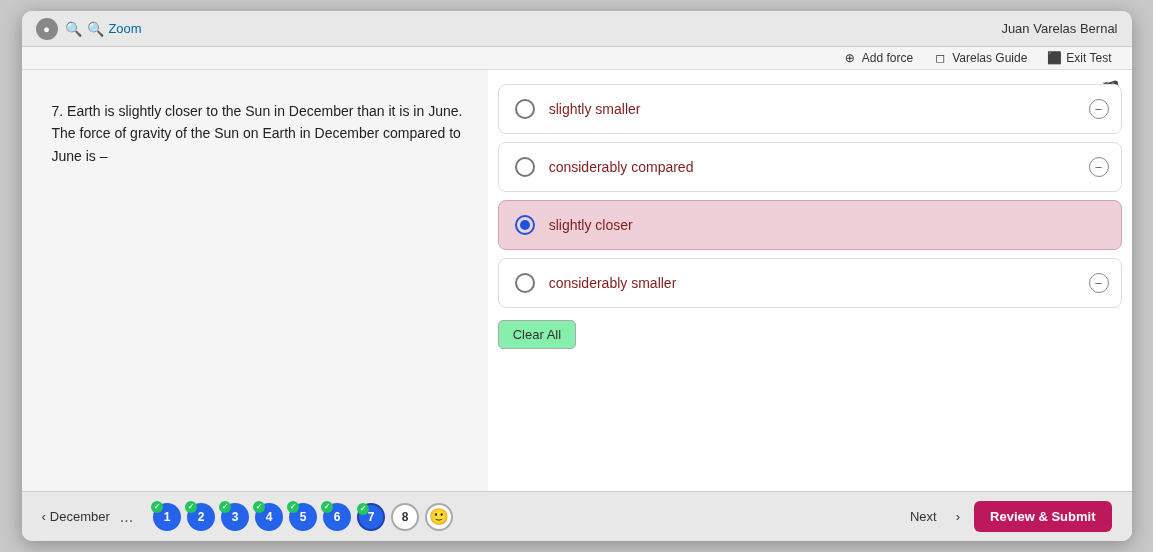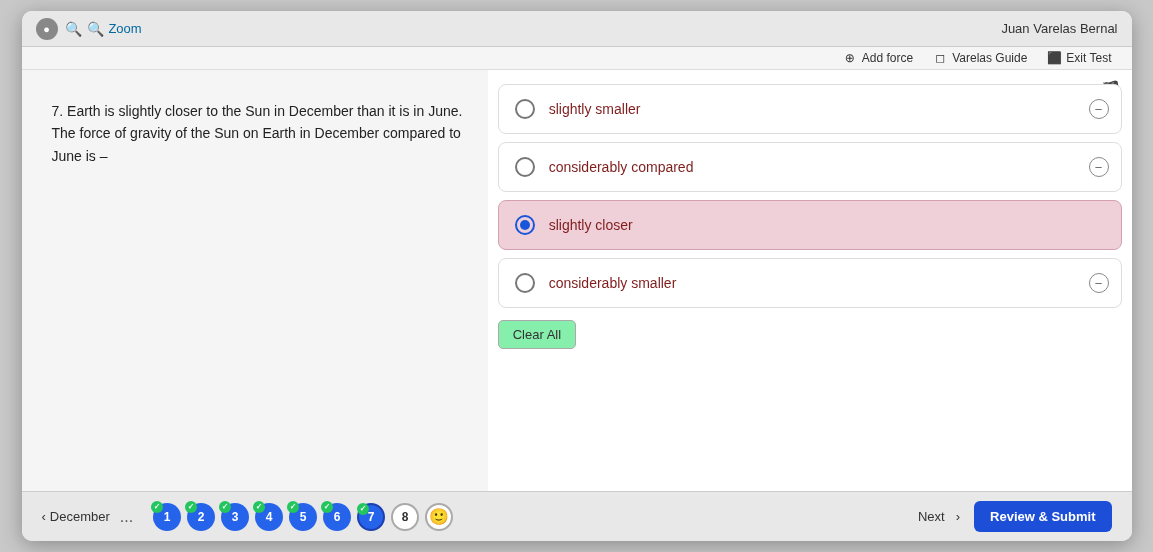--- a/index.html
+++ b/index.html
@@ -225,26 +225,26 @@
       border-radius: 50%;
       border: 2px solid #aaa;
       background: white;
       display: flex; align-items: center; justify-content: center;
       font-size: 16px; cursor: pointer;
     }
     .nav-right {
       display: flex; align-items: center; gap: 14px;
     }
     .next-btn {
-      display: flex; align-items: center; gap: 11px;
+      display: flex; align-items: center; gap: 19px;
       font-size: 13px; color: #333; cursor: pointer;
       background: none; border: none;
     }
     .review-submit-btn {
-      background: #1d4ed8;
+      background: #be185d;
       color: white;
       border: none;
       border-radius: 6px;
       padding: 8px 16px;
       font-size: 13px;
       font-weight: 600;
       cursor: pointer;
     }
     .answers-wrapper {
       display: flex;

